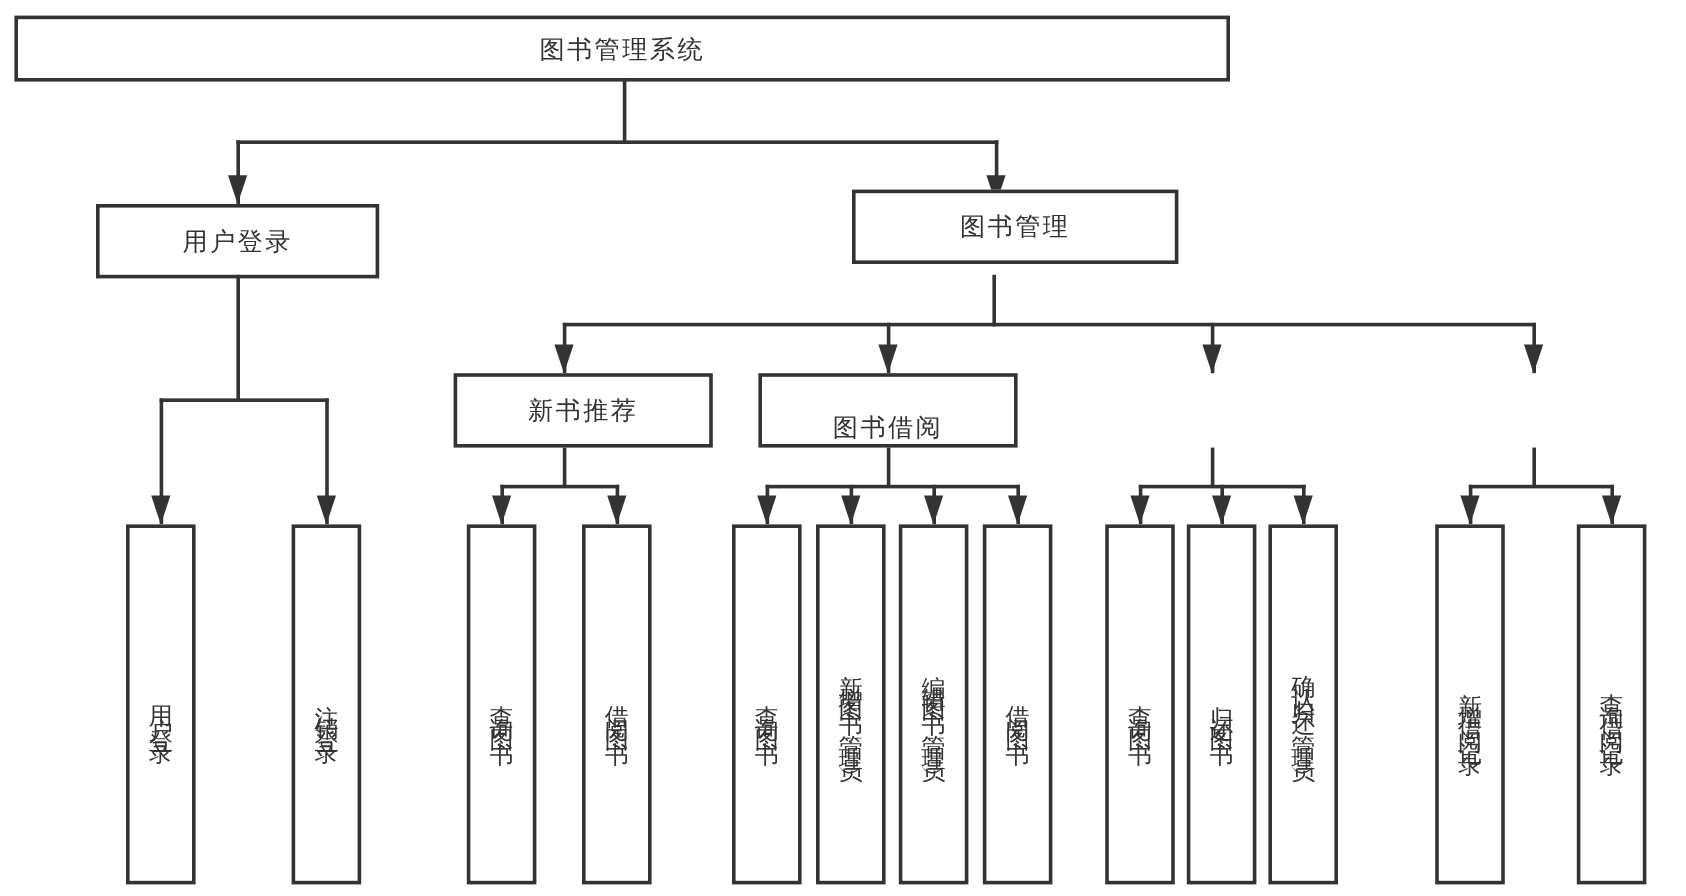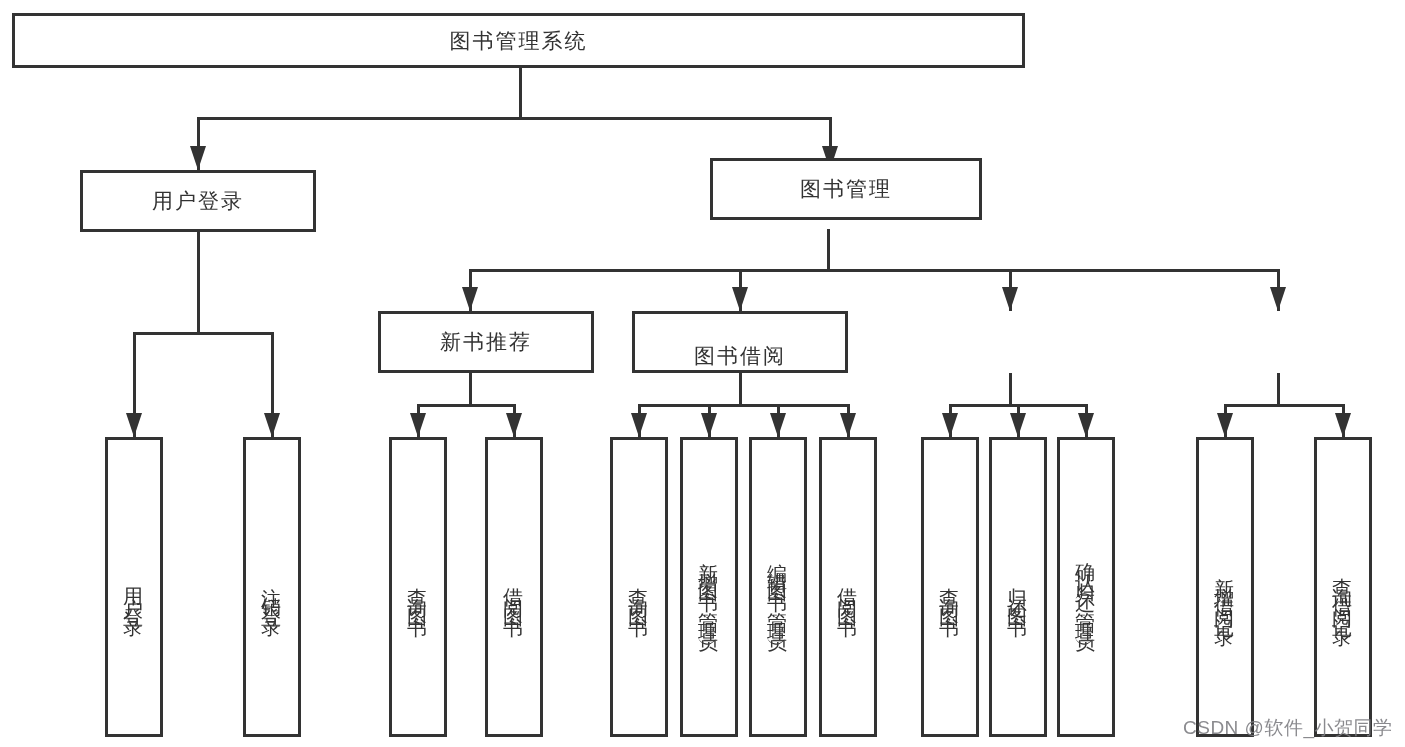--- a/index.html
+++ b/index.html
@@ -148,15 +148,14 @@
     <span>确认归还（管理员）</span>
   </div>
 
   <div class="box v" style="left:1196px;top:437px;width:58px;height:300px;">
     <span>新增借阅记录</span>
   </div>
   <div class="box v" style="left:1314px;top:437px;width:58px;height:300px;">
     <span>查询借阅记录</span>
   </div>
 
-  <div class="watermark">CSDN @软件_小贺同学</div>
 
 </div>
 
 </body></html>

